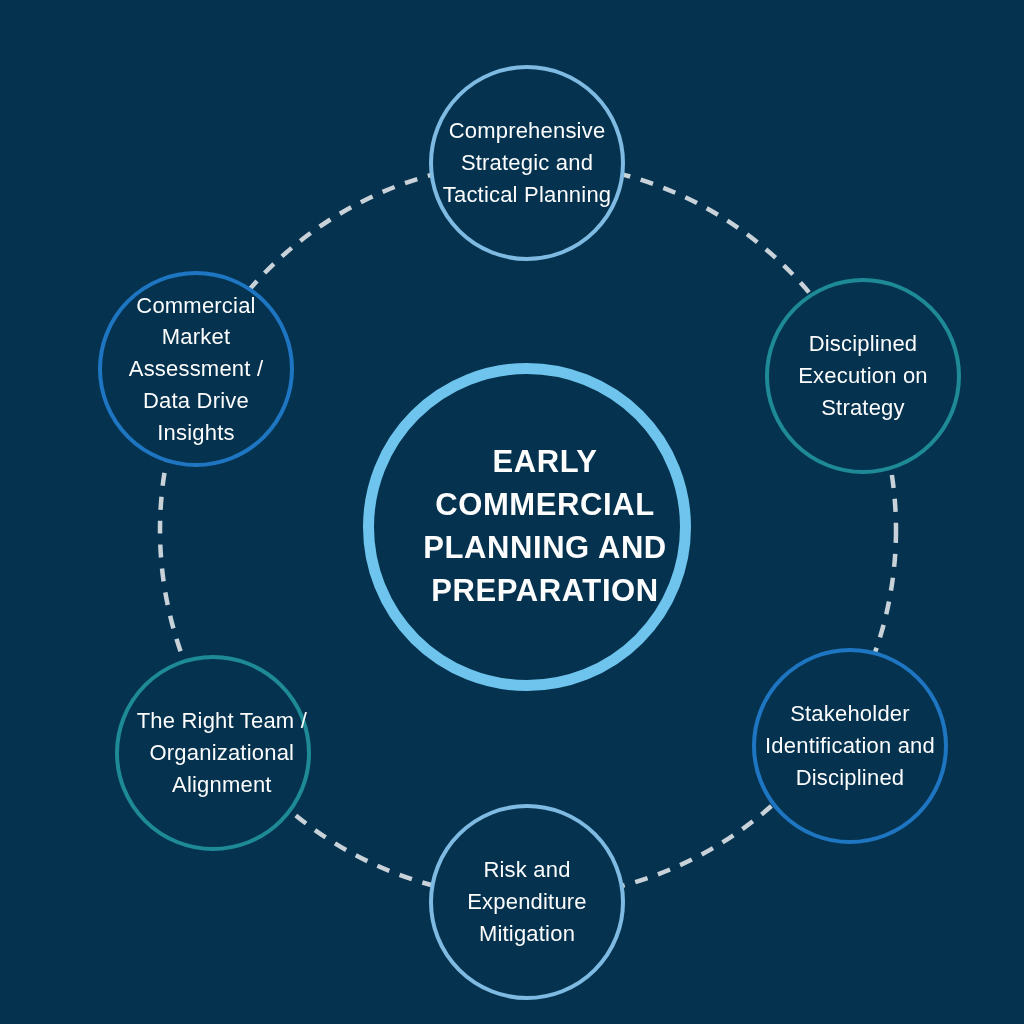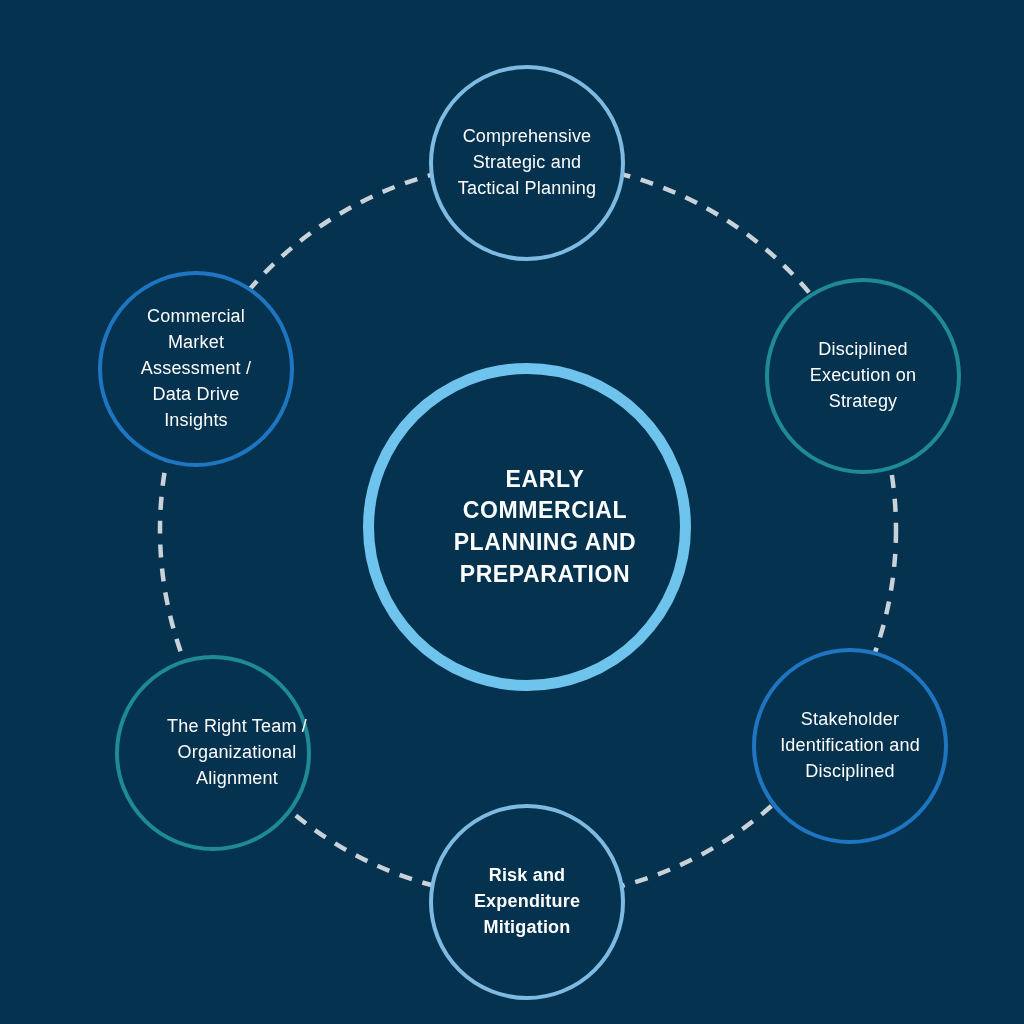--- a/index.html
+++ b/index.html
@@ -30,48 +30,48 @@
     border-radius: 50%;
     border-style: solid;
     display: flex;
     align-items: center;
     justify-content: center;
     text-align: center;
   }
   .node-label {
     white-space: pre-line;
     color: #FDFDFE;
-    font-size: 18px;
+    font-size: 22px;
     line-height: 1.44;
     letter-spacing: 0.2px;
   }
   .satellite {
     width: 196px;
     height: 196px;
     border-width: 4px;
   }
   .center-node {
     left: 363px;
     top: 363px;
     width: 328px;
     height: 328px;
     border-width: 11px;
   }
   .center-node .node-label {
-    font-size: 23px;
+    font-size: 31px;
     font-weight: bold;
     line-height: 1.38;
     letter-spacing: 0.6px;
     text-transform: uppercase;
     margin-left: 36px;
   }
   .pos-top          { left: 429px; top:  65px; }
   .pos-top-right    { left: 765px; top: 278px; }
   .pos-bottom-right { left: 752px; top: 648px; }
-  .pos-bottom       { left: 429px; top: 804px; font-weight: bold; }
+  .pos-bottom       { left: 429px; top: 804px; }
   .pos-bottom-left  { left: 115px; top: 655px; justify-content: flex-end; }
   .pos-top-left     { left:  98px; top: 271px; }
 </style>
 </head>
 <body>
 
 <div class="stage" style="background-color: rgb(5, 51, 79);">
 
   <svg class="ring-svg" viewBox="0 0 1024 1024" xmlns="http://www.w3.org/2000/svg">
     <circle cx="528" cy="530" r="368" fill="none" stroke-width="4.5" stroke-dasharray="13 11" stroke="#C9D2D9"></circle>

